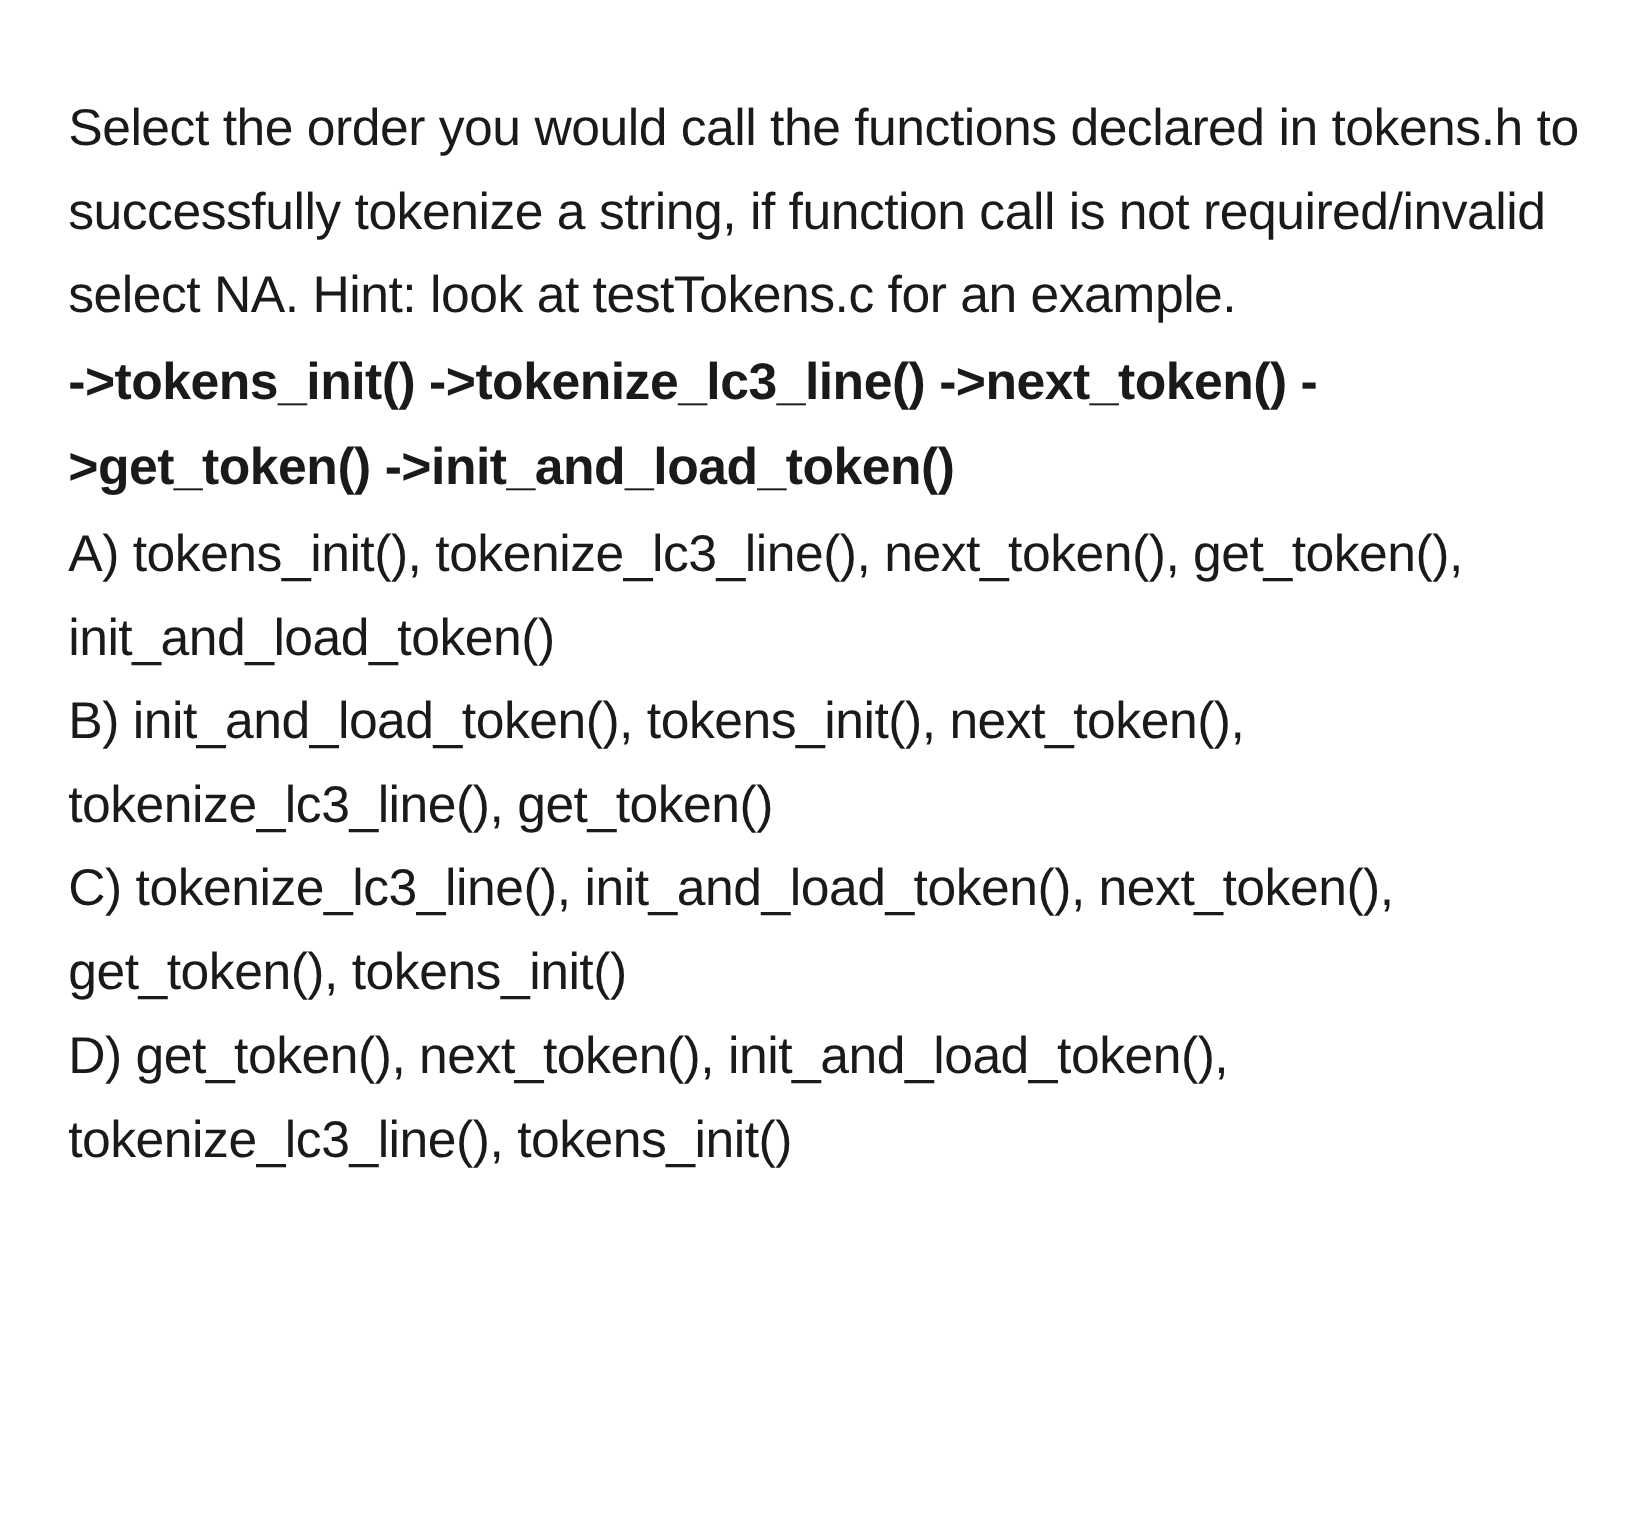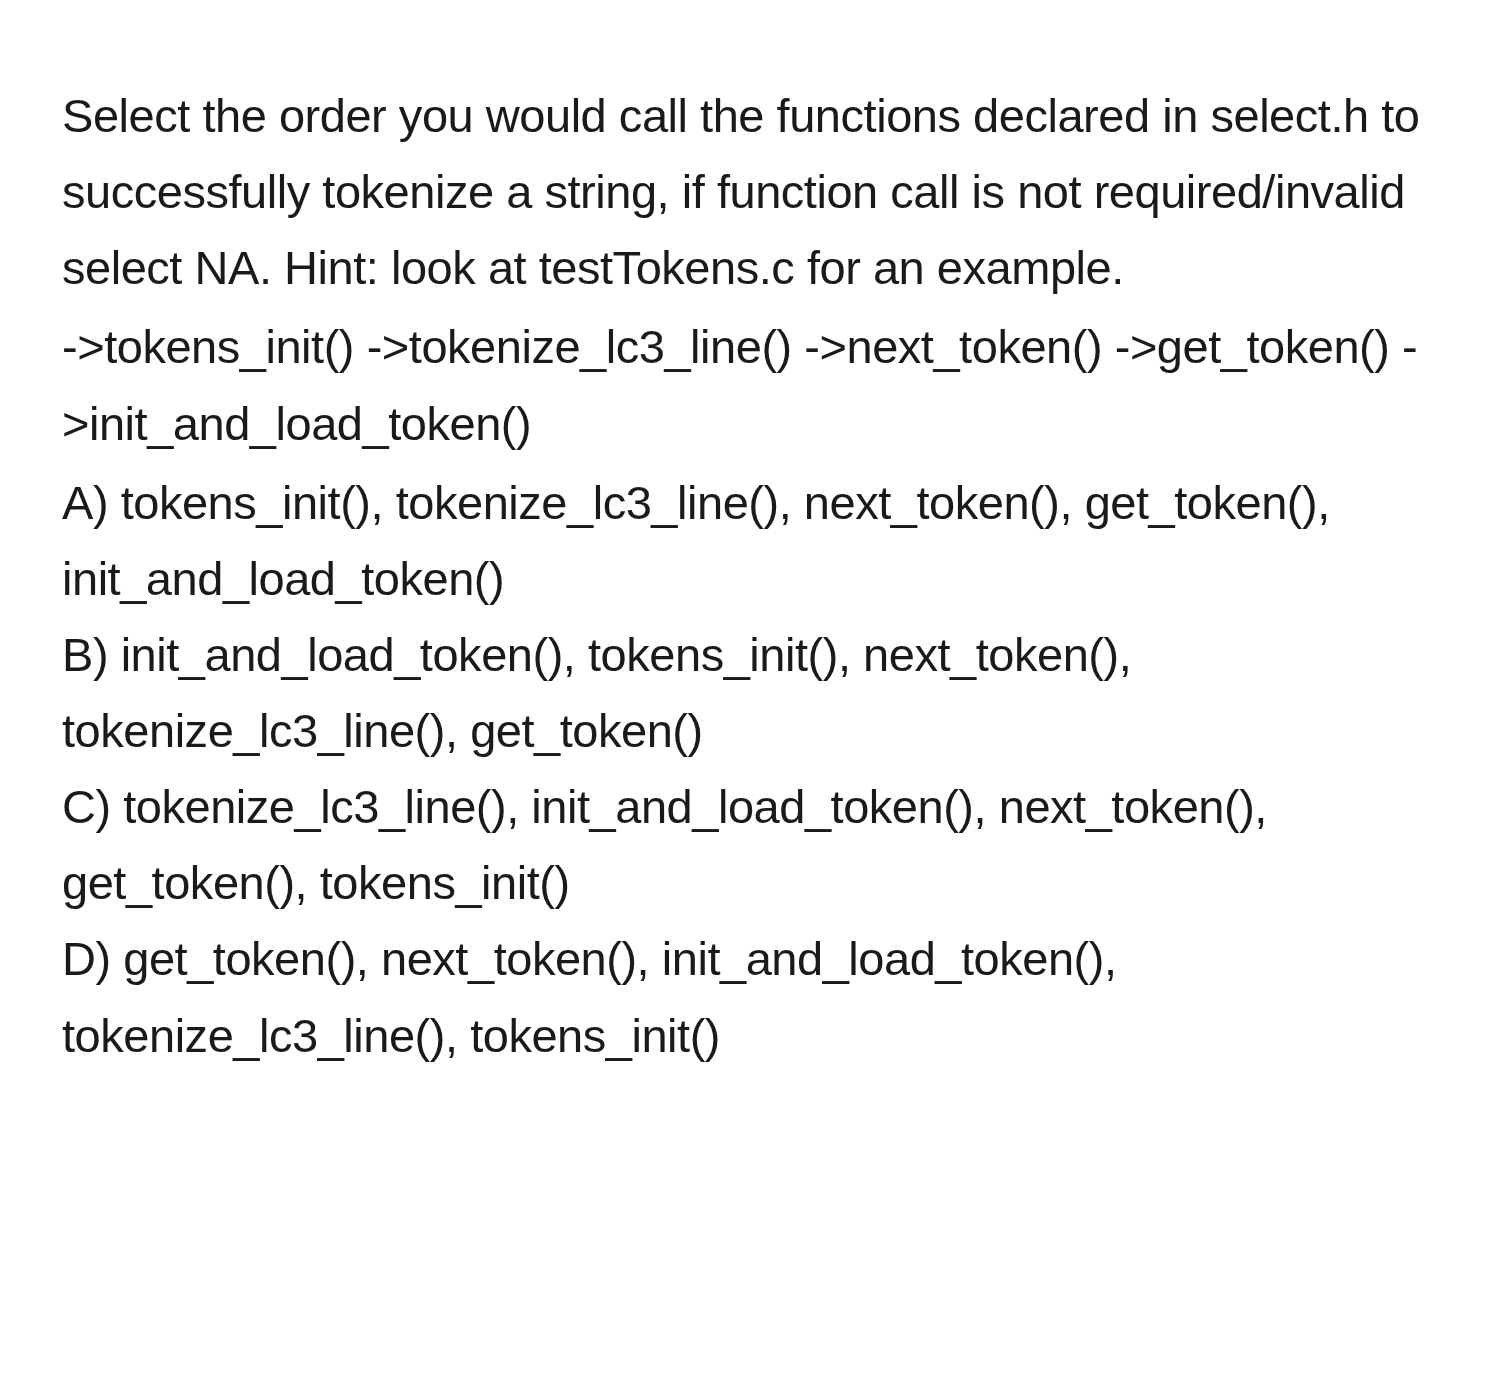--- a/index.html
+++ b/index.html
@@ -16,26 +16,27 @@
       font-size: 47px;
       line-height: 1.62;
       color: #1a1a1a;
       letter-spacing: -0.01em;
     }
     .question {
       margin-bottom: 3px;
     }
     .functions {
       margin-bottom: 3px;
+      font-weight: bold;
     }
     .option {
       margin-bottom: 0;
     }
   </style>
 </head>
 <body>
 
-<div class="question">Select the order you would call the functions declared in select.h to successfully tokenize a string, if function call is not required/invalid select NA. Hint: look at testTokens.c for an example.</div>
+<div class="question">Select the order you would call the functions declared in tokens.h to successfully tokenize a string, if function call is not required/invalid select NA. Hint: look at testTokens.c for an example.</div>
 <div class="functions">-&gt;tokens_init() -&gt;tokenize_lc3_line() -&gt;next_token() -&gt;get_token() -&gt;init_and_load_token()</div>
 <div class="option">A) tokens_init(), tokenize_lc3_line(), next_token(), get_token(), init_and_load_token()</div>
 <div class="option">B) init_and_load_token(), tokens_init(), next_token(), tokenize_lc3_line(), get_token()</div>
 <div class="option">C) tokenize_lc3_line(), init_and_load_token(), next_token(), get_token(), tokens_init()</div>
 <div class="option">D) get_token(), next_token(), init_and_load_token(), tokenize_lc3_line(), tokens_init()</div>
 
 </body></html>

